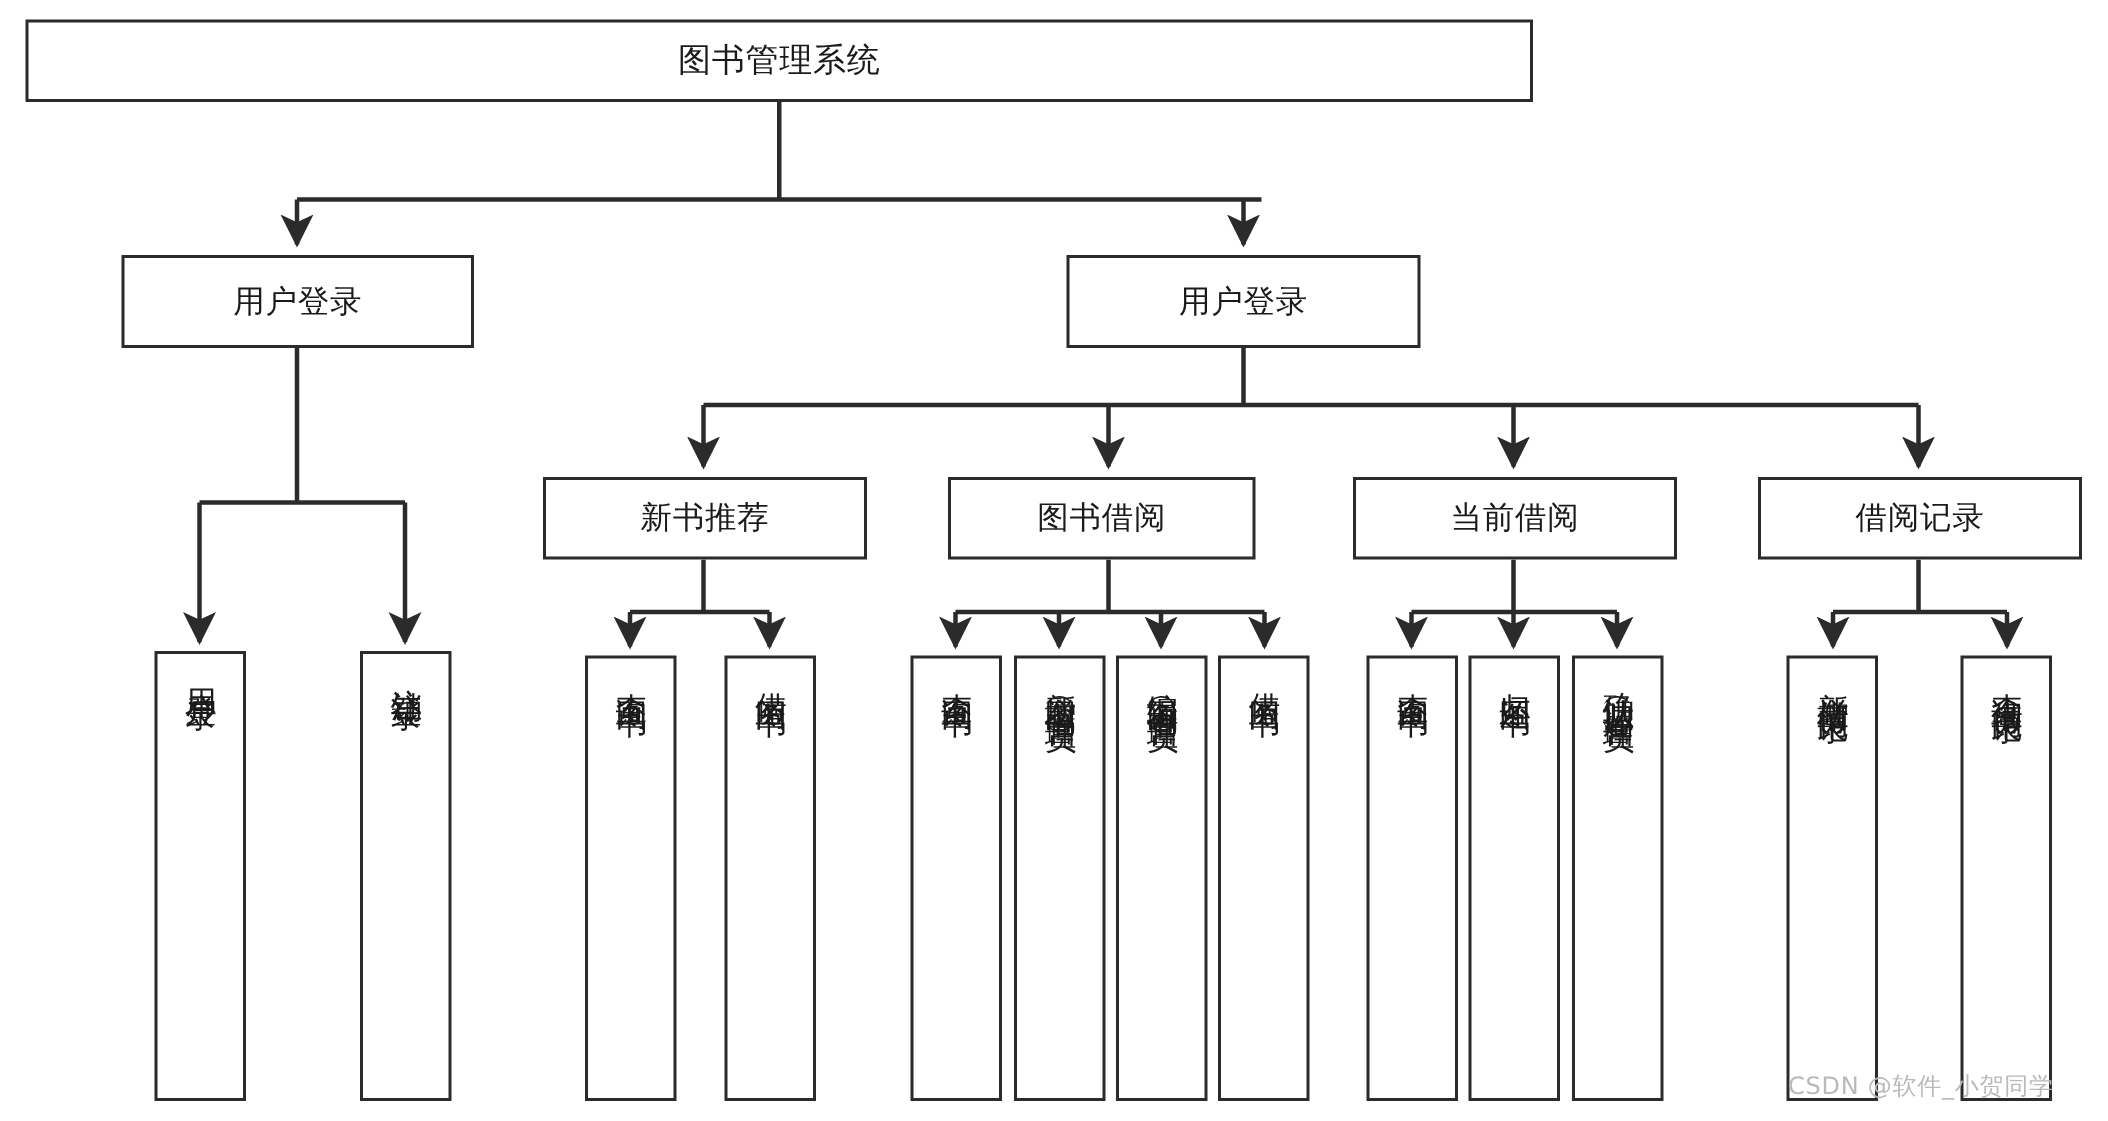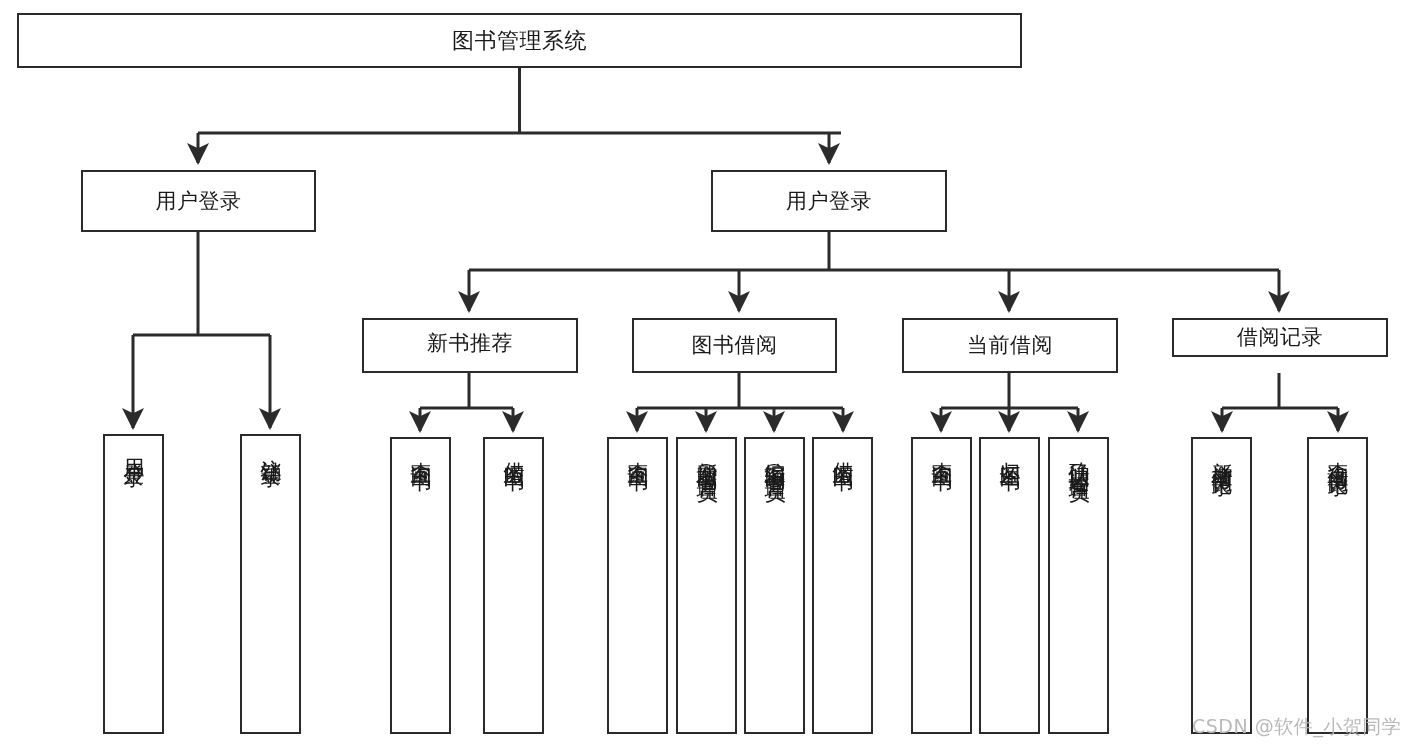--- a/index.html
+++ b/index.html
@@ -61,21 +61,21 @@
     text-orientation: upright;
     font-size: 21px;
     line-height: 1.0;
     letter-spacing: 3px;
     white-space: nowrap;
     max-height: 100%;
   }
   .watermark {
     position: absolute;
     color: #b9b9b9;
-    font-size: 19px;
+    font-size: 16px;
     white-space: nowrap;
     letter-spacing: 0.5px;
   }
 </style>
 </head>
 <body>
 
 <div id="diagram-root">
 
   <svg id="edges-layer" viewBox="0 0 1405 747" xmlns="http://www.w3.org/2000/svg">
@@ -135,30 +135,30 @@
     <span class="node-label">图书管理系统</span>
   </div>
 
   <div class="node horiz" style="left:81px; top:170px; width:235px; height:62px;">
     <span class="node-label">用户登录</span>
   </div>
   <div class="node horiz" style="left:711px; top:170px; width:236px; height:62px;">
     <span class="node-label">用户登录</span>
   </div>
 
-  <div class="node horiz" style="left:362px; top:318px; width:216px; height:55px;font-family:Liberation Mono, monospace;">
+  <div class="node horiz" style="left:362px; top:318px; width:216px; height:55px;">
     <span class="node-label">新书推荐</span>
   </div>
   <div class="node horiz" style="left:632px; top:318px; width:205px; height:55px;">
     <span class="node-label">图书借阅</span>
   </div>
   <div class="node horiz" style="left:902px; top:318px; width:216px; height:55px;">
     <span class="node-label">当前借阅</span>
   </div>
-  <div class="node horiz" style="left:1172px; top:318px; width:216px; height:39px;">
+  <div class="node horiz" style="left:1172px; top:318px; width:216px; height:55px;">
     <span class="node-label">借阅记录</span>
   </div>
 
   <div class="node vert" style="left:103px; top:434px; width:61px; height:300px;">
     <span class="node-label">用户登录</span>
   </div>
   <div class="node vert" style="left:240px; top:434px; width:61px; height:300px;">
     <span class="node-label">注销登录</span>
   </div>
 

